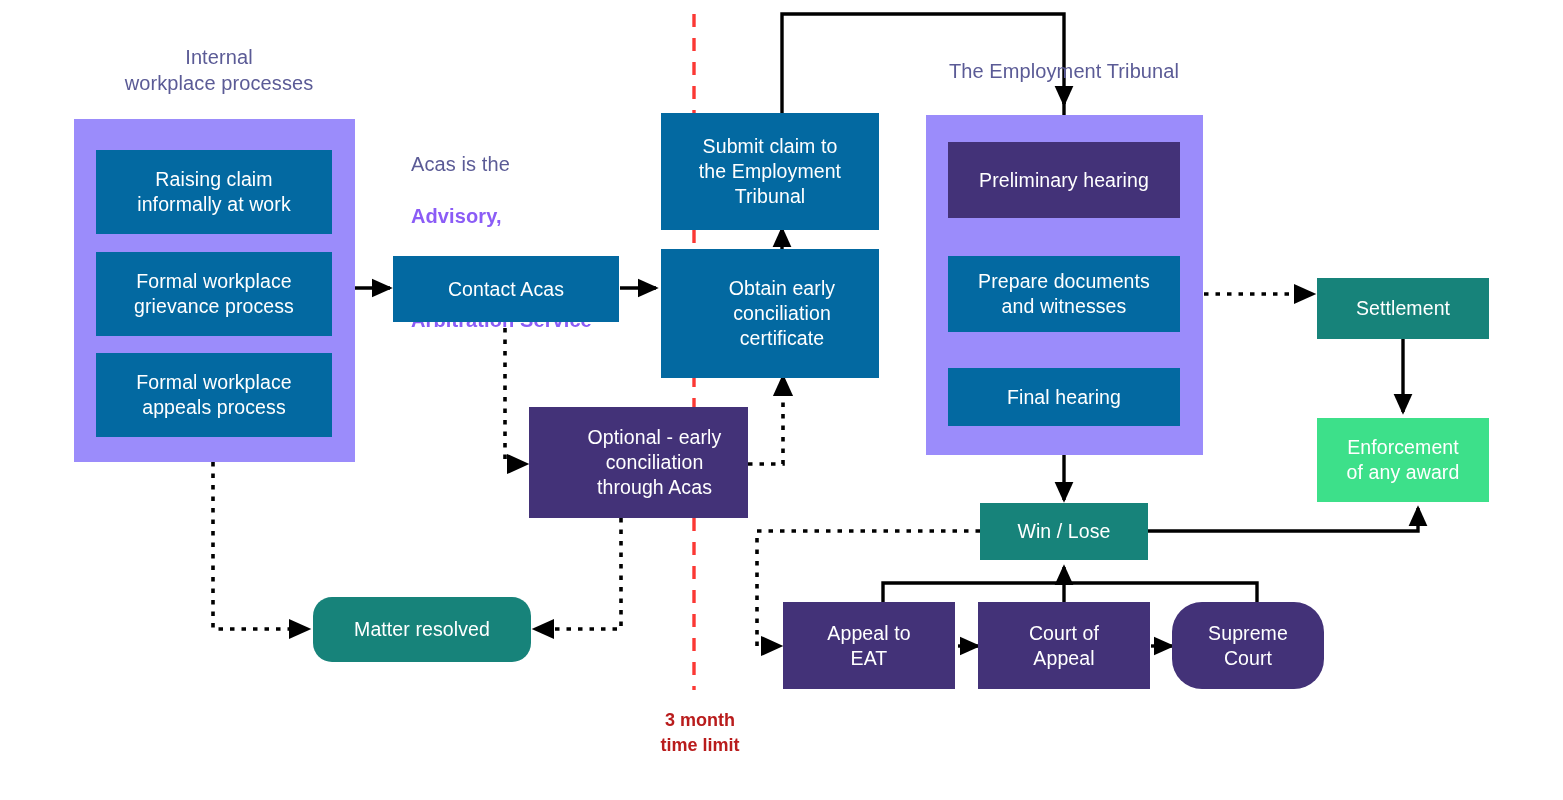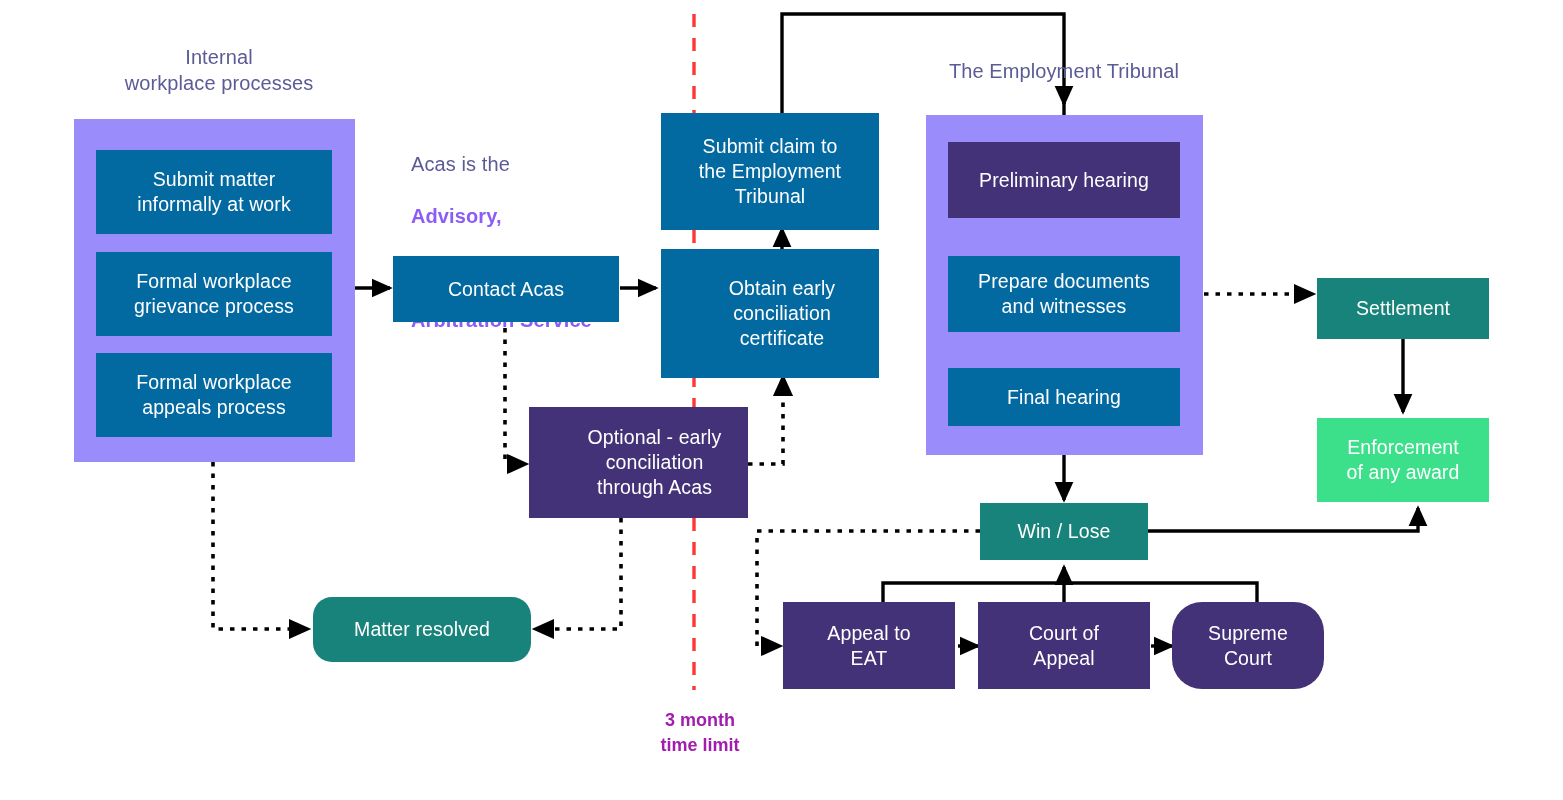--- a/index.html
+++ b/index.html
@@ -43,21 +43,21 @@
     font-size:20px;
     line-height:1.3;
     text-align:center;
     white-space:pre-line;
     letter-spacing:.1px;
   }
   .label.left-align{text-align:left;}
   .label b{font-weight:bold;color:#8b5cf6;}
   .redlabel{
     position:absolute;
-    color:#a21caf;
+    color:#b91c1c;
     font-size:18px;
     font-weight:bold;
     line-height:1.4;
     text-align:center;
     white-space:pre-line;
   }
   svg.wires{
     position:absolute;
     left:0;top:0;
     width:1563px;
@@ -136,21 +136,21 @@
     <b>Advisory,</b><br>
     <b>Conciliation</b><span> and</span><br>
     <b>Arbitration Service</b>
   </div>
 
   <div class="redlabel" style="left:620px;top:708px;width:160px;">3 month
 time limit</div>
 
   <div class="group" style="left:74px;top:119px;width:281px;height:343px;"></div>
 
-  <div class="node mid-purple" style="left:96px;top:150px;width:236px;height:84px;">Submit matter
+  <div class="node mid-purple" style="left:96px;top:150px;width:236px;height:84px;">Raising claim
 informally at work</div>
 
   <div class="node mid-purple" style="left:96px;top:252px;width:236px;height:84px;">Formal workplace
 grievance process</div>
 
   <div class="node mid-purple" style="left:96px;top:353px;width:236px;height:84px;">Formal workplace
 appeals process</div>
 
   <div class="node mid-purple" style="left:393px;top:256px;width:226px;height:66px;">Contact Acas</div>
 

